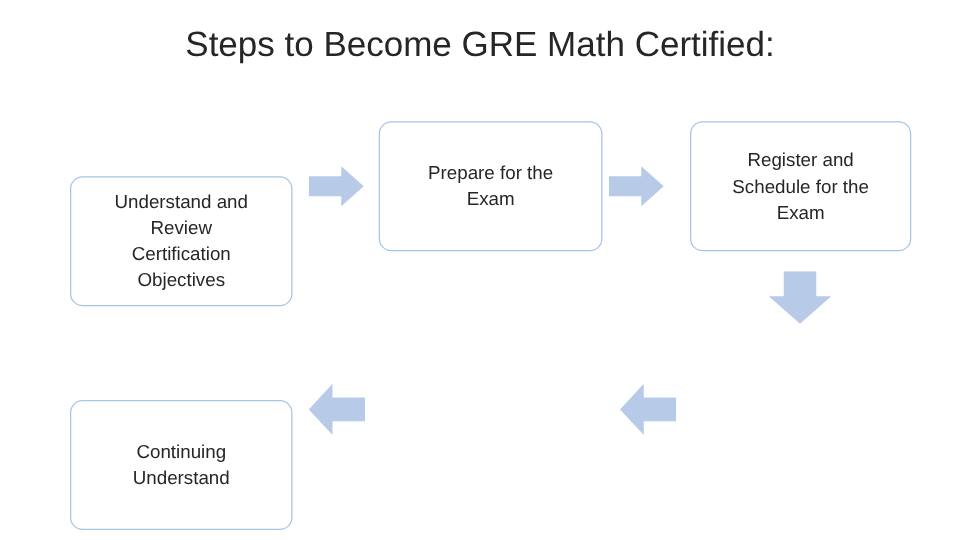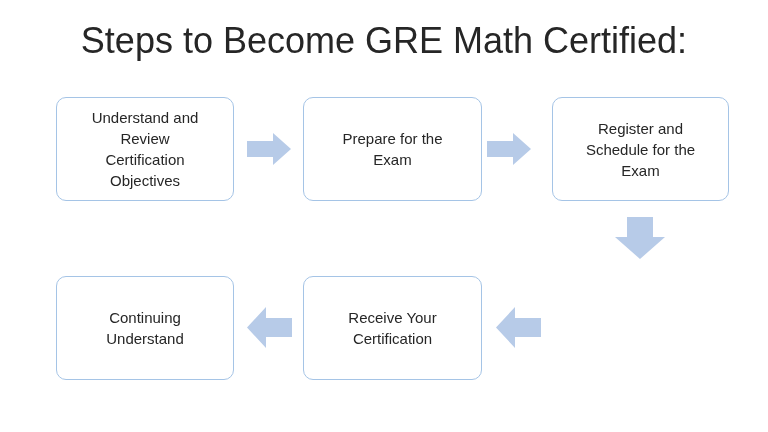--- a/index.html
+++ b/index.html
@@ -15,21 +15,21 @@
     background: #ffffff;
     overflow: hidden;
   }
   .title {
     position: absolute;
     top: 20px;
     left: 0;
     width: 100%;
     margin: 0;
     text-align: center;
-    font-size: 36px;
+    font-size: 28px;
     font-weight: 400;
     letter-spacing: 0px;
     color: #262626;
   }
   .box {
     position: absolute;
     box-sizing: border-box;
     background: #ffffff;
     border: 1.4px solid #a5c4e6;
     border-radius: 10px;
@@ -40,21 +40,21 @@
   .box-label {
     display: block;
     width: 126px;
     text-align: center;
     font-size: 15px;
     line-height: 21px;
     color: #262626;
   }
   .row1 { top: 97px;  height: 104px; }
   .row2 { top: 276px; height: 104px; }
-  .col1 { left: 56px;  width: 178px; }
+  .col1 { left: 56px;  width: 178px; margin-top: 44px; }
   .col2 { left: 303px; width: 179px; }
   .col3 { left: 552px; width: 177px; align-items: center; }
   .arrow {
     position: absolute;
     display: block;
   }
   .arrow polygon { fill: #b7cbe8; }
   .arrow-r1   { left: 247px; top: 133px; }
   .arrow-r2   { left: 487px; top: 133px; }
   .arrow-down { left: 615px; top: 217px; }
@@ -90,23 +90,20 @@
 
   <svg class="arrow arrow-down" width="50" height="42" viewBox="0 0 50 42">
     <polygon points="12,0 38,0 38,20 50,20 25,42 0,20 12,20"></polygon>
   </svg>
 
 
   <svg class="arrow arrow-l1" width="45" height="41" viewBox="0 0 45 41">
     <polygon points="45,11 19,11 19,0 0,20.5 19,41 19,30 45,30"></polygon>
   </svg>
 
-  <div class="box row2 col2">
-    <span class="box-label">Receive Your Certification</span>
-  </div>
 
   <svg class="arrow arrow-l2" width="45" height="41" viewBox="0 0 45 41">
     <polygon points="45,11 19,11 19,0 0,20.5 19,41 19,30 45,30"></polygon>
   </svg>
 
   <div class="box row2 col1">
     <span class="box-label">Continuing Understand</span>
   </div>
 
 </div>

